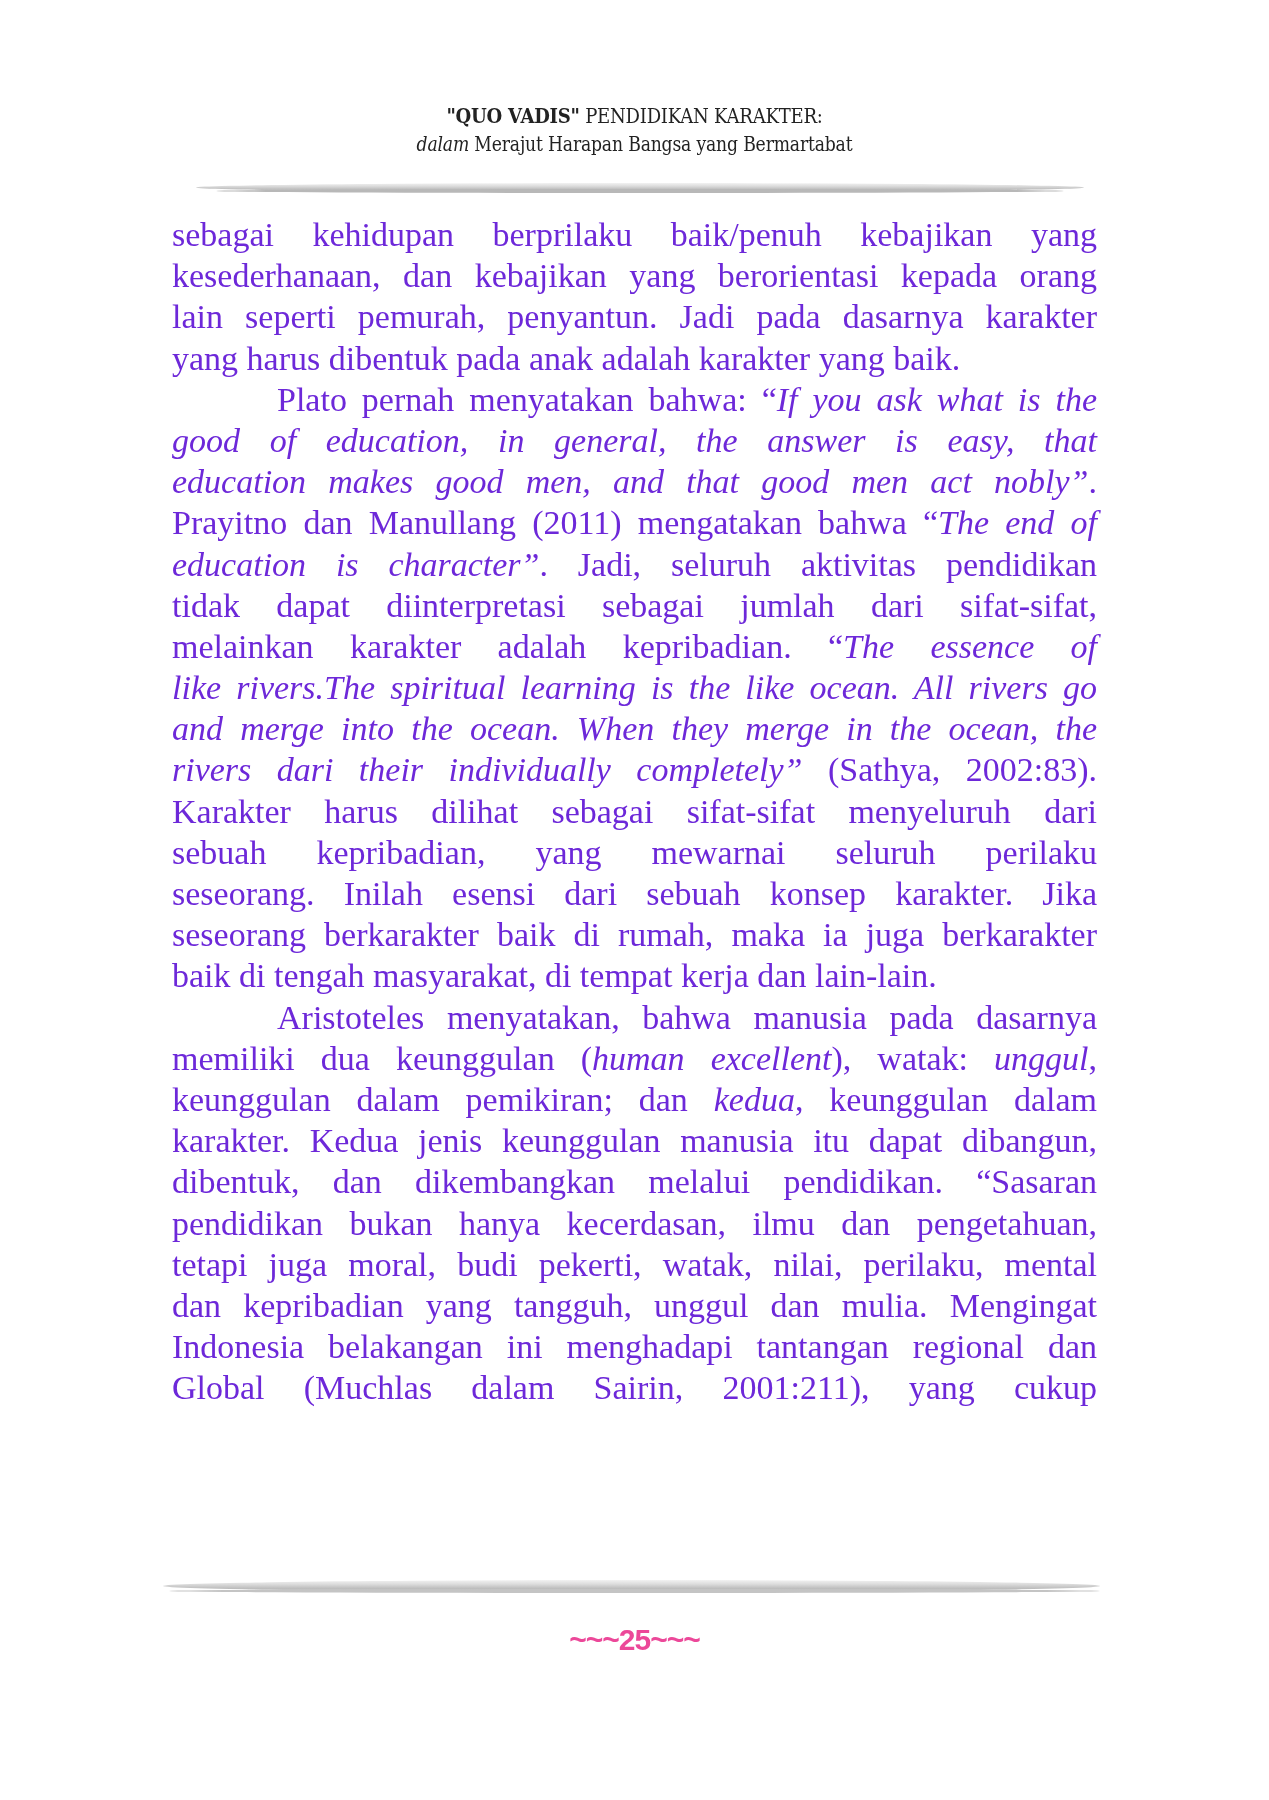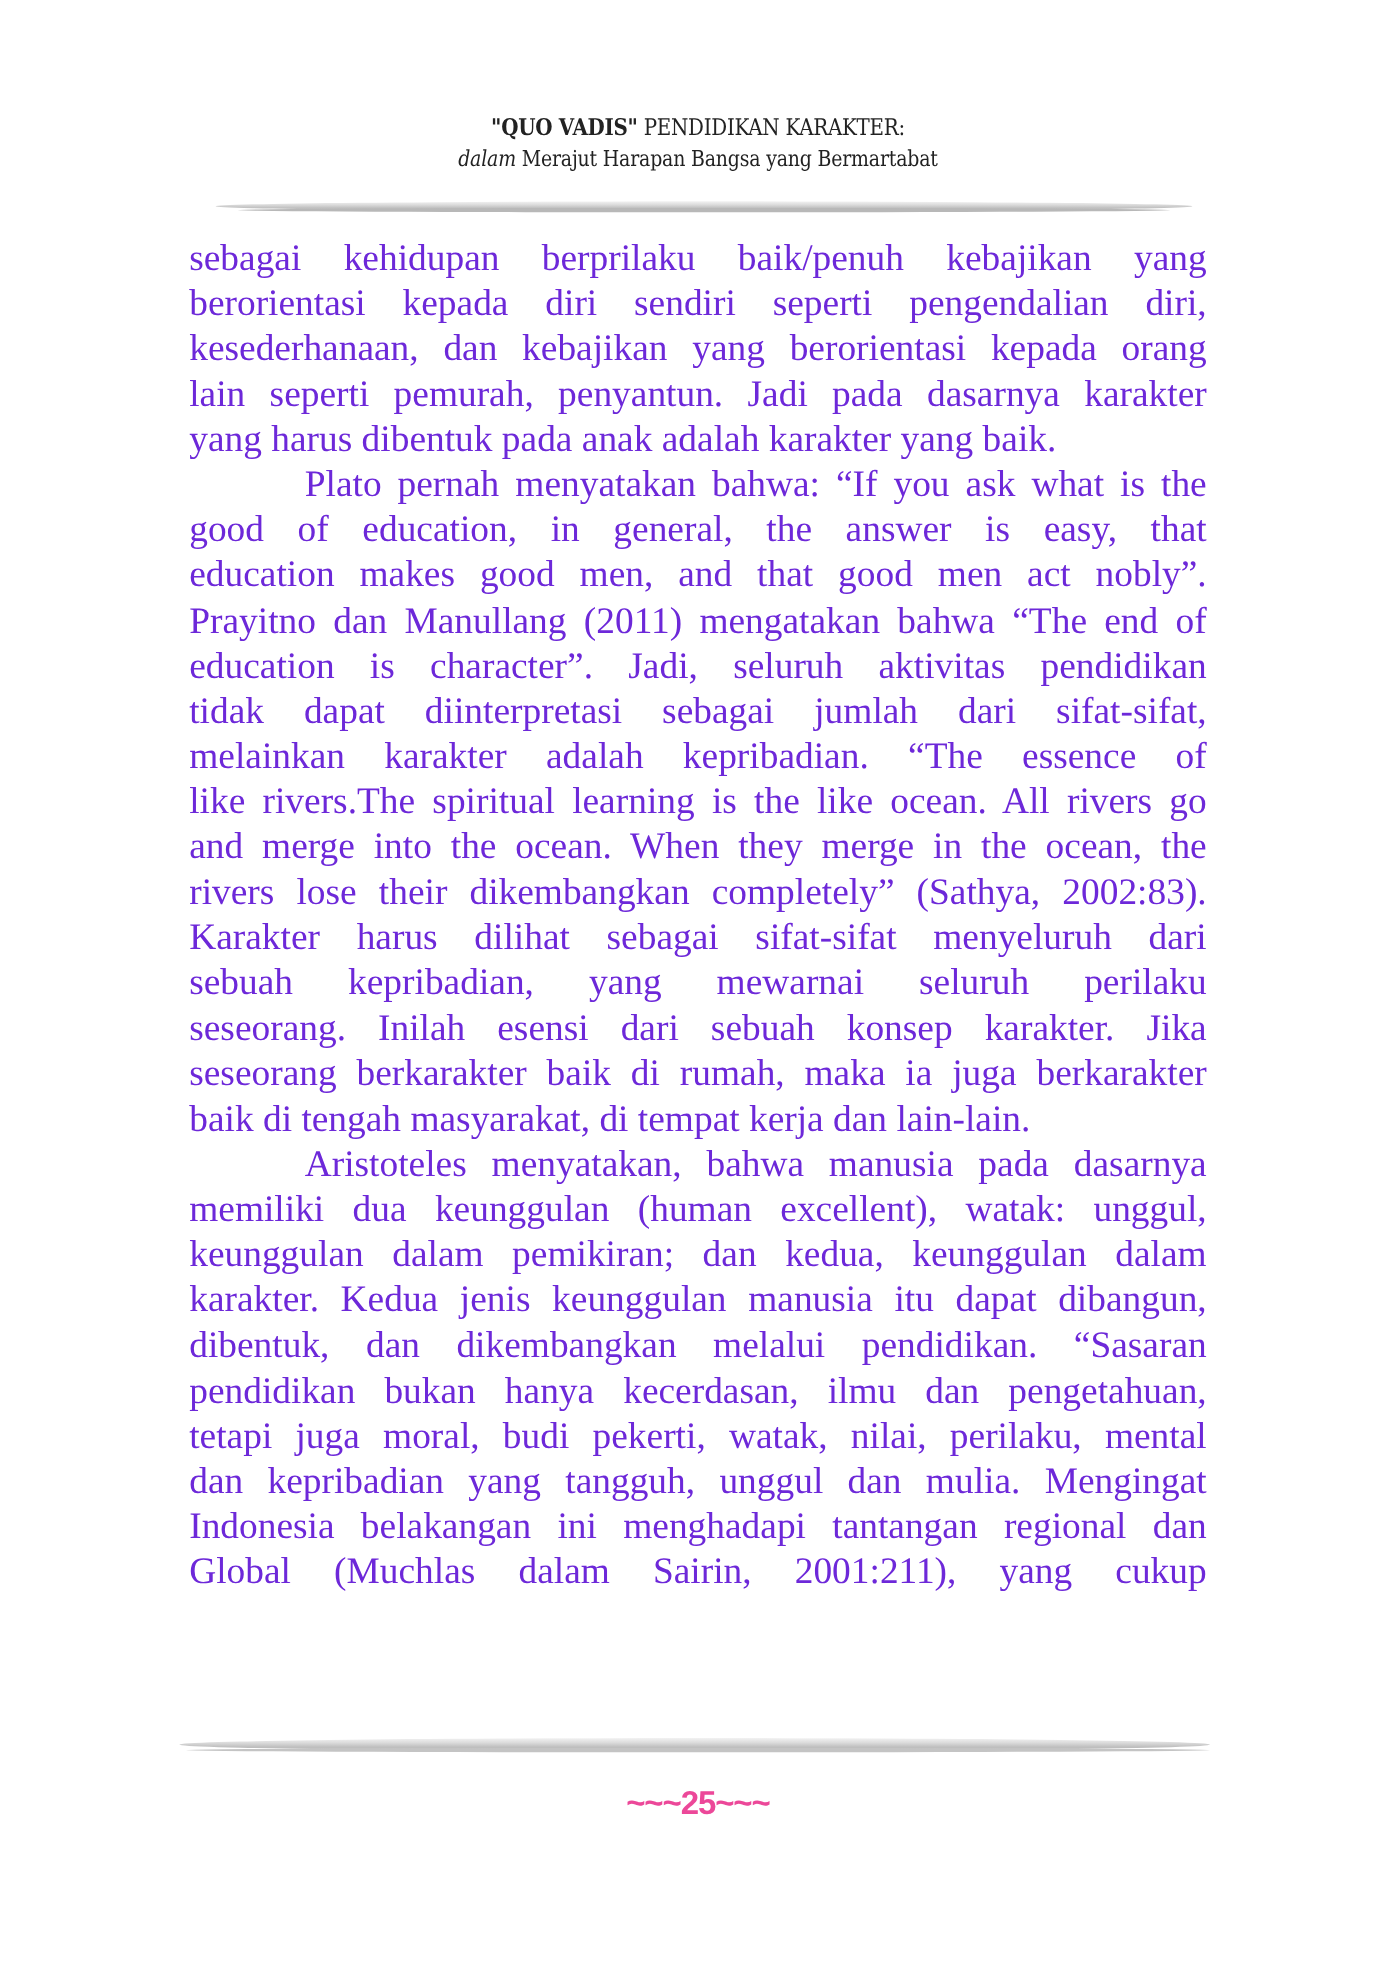--- a/index.html
+++ b/index.html
@@ -33,54 +33,53 @@
     position: absolute; left: 172px; top: 214px; width: 925px;
     font-family: "Liberation Serif", serif; font-size: 34px; line-height: 41.2px;
     color: #6d28d9;
   }
   .line {
     display: block; white-space: nowrap; text-align: justify; text-align-last: justify;
     height: 41.2px; overflow: visible;
   }
   .line.last { text-align-last: left; }
   .line.indent { padding-left: 105px; }
-  .q { }
+  .q { font-style: italic; }
 
   .page-number {
     position: absolute; left: 0; width: 1269px; top: 1623px; text-align: center;
     font-family: "Liberation Sans", sans-serif; font-weight: bold; font-size: 30px; color: #ec4899;
     letter-spacing: -1px;
   }
 </style>
 </head>
 <body>
 
 <div class="running-head">
   <div class="rh-title"><b>"QUO VADIS"</b><span> PENDIDIKAN KARAKTER:</span></div>
   <div class="rh-sub"><i>dalam</i><span> Merajut Harapan Bangsa yang Bermartabat</span></div>
 </div>
 
 <div class="rule top"></div>
 
 <div class="body-text" id="body-text">
     <div class="line"><span>sebagai kehidupan berprilaku baik/penuh kebajikan yang</span></div>
-    <div class="line"><span>berorientasi kepada diri sendiri seperti pengendalian diri,</span></div>
     <div class="line"><span>kesederhanaan, dan kebajikan yang berorientasi kepada orang</span></div>
     <div class="line"><span>lain seperti pemurah, penyantun. Jadi pada dasarnya karakter</span></div>
     <div class="line last"><span>yang harus dibentuk pada anak adalah karakter yang baik.</span></div>
     <div class="line indent"><span>Plato pernah menyatakan bahwa: “</span><span class="q">If you ask what is the</span></div>
     <div class="line"><span class="q">good of education, in general, the answer is easy, that</span></div>
     <div class="line"><span class="q">education makes good men, and that good men act nobly”</span><span>.</span></div>
     <div class="line"><span>Prayitno dan Manullang (2011) mengatakan bahwa “</span><span class="q">The end of</span></div>
     <div class="line"><span class="q">education is character”</span><span>. Jadi, seluruh aktivitas pendidikan</span></div>
     <div class="line"><span>tidak dapat diinterpretasi sebagai jumlah dari sifat-sifat,</span></div>
     <div class="line"><span>melainkan karakter adalah kepribadian. “</span><span class="q">The essence of</span></div>
     <div class="line"><span class="q">like rivers.The spiritual learning is the like ocean. All rivers go</span></div>
     <div class="line"><span class="q">and merge into the ocean. When they merge in the ocean, the</span></div>
-    <div class="line"><span class="q">rivers lose their dikembangkan completely”</span><span> (Sathya, 2002:83).</span></div>
+    <div class="line"><span class="q">rivers dari their individually completely”</span><span> (Sathya, 2002:83).</span></div>
     <div class="line"><span>Karakter harus dilihat sebagai sifat-sifat menyeluruh dari</span></div>
     <div class="line"><span>sebuah kepribadian, yang mewarnai seluruh perilaku</span></div>
     <div class="line"><span>seseorang. Inilah esensi dari sebuah konsep karakter. Jika</span></div>
     <div class="line"><span>seseorang berkarakter baik di rumah, maka ia juga berkarakter</span></div>
     <div class="line last"><span>baik di tengah masyarakat, di tempat kerja dan lain-lain.</span></div>
     <div class="line indent"><span>Aristoteles menyatakan, bahwa manusia pada dasarnya</span></div>
     <div class="line"><span>memiliki dua keunggulan (</span><span class="q">human excellent</span><span>), watak: </span><span class="q">unggul</span><span>,</span></div>
     <div class="line"><span>keunggulan dalam pemikiran; dan </span><span class="q">kedua</span><span>, keunggulan dalam</span></div>
     <div class="line"><span>karakter. Kedua jenis keunggulan manusia itu dapat dibangun,</span></div>
     <div class="line"><span>dibentuk, dan dikembangkan melalui pendidikan. “Sasaran</span></div>

